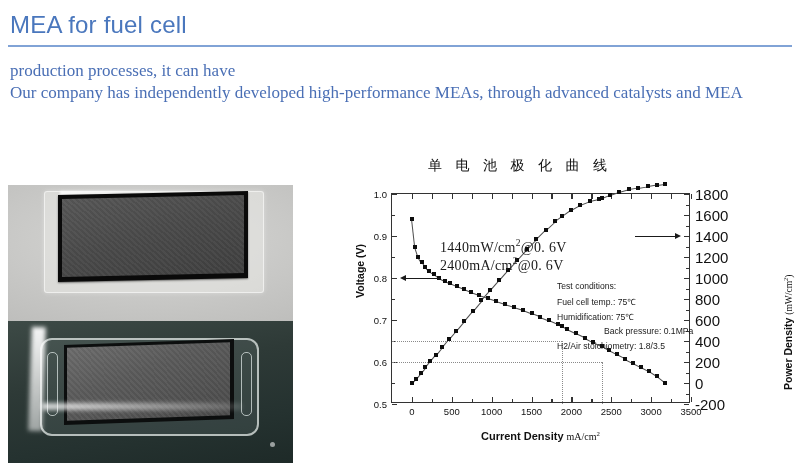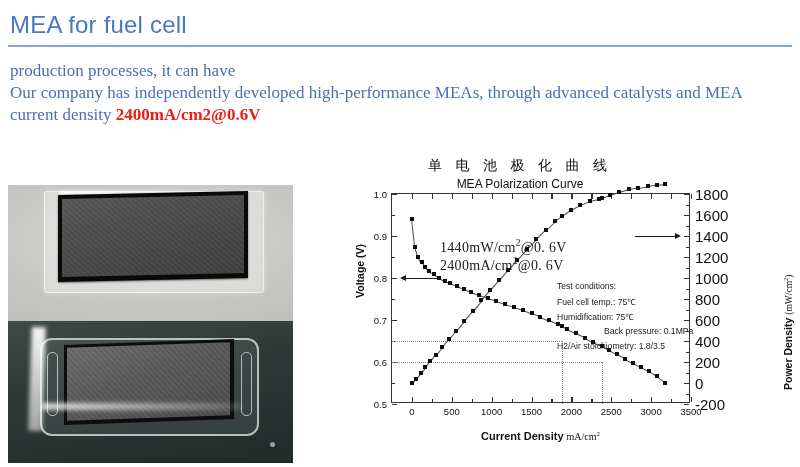--- a/index.html
+++ b/index.html
@@ -169,21 +169,20 @@
 <body>
 
 <div class="slide">
 
   <div class="title">MEA for fuel cell</div>
   <div class="title-rule"></div>
 
   <div class="body-text">
     <span class="body-line">production processes, it can have</span>
     <span class="body-line">Our company has independently developed high-performance MEAs, through advanced catalysts and MEA</span>
-    <span class="body-line"><span>current density </span><span class="red">2400mA/cm2@0.6V</span></span>
   </div>
 
   <div class="photo-wrap">
     <div class="photo photo-top">
       <div class="t-frame"></div>
       <div class="t-hilite"></div>
       <div class="t-membrane">
         <div class="t-membrane-inner"></div>
       </div>
     </div>
@@ -193,21 +192,20 @@
         <div class="b-membrane-inner"></div>
       </div>
       <div class="b-glare"></div>
       <div class="b-glare2"></div>
       <div class="b-dot"></div>
     </div>
   </div>
 
   <div class="chart">
     <div class="ch-title-cn">单 电 池 极 化 曲 线</div>
-    <div class="ch-title-en">MEA Polarization Curve</div>
 
     <div class="plot" id="plot">
         <div class="tick-l" style="top: 210px;"></div>
         <div class="ytick-l" style="top: 210px;">0.5</div>
         <div class="tick-l minor" style="top: 189px;"></div>
         <div class="tick-l" style="top: 168px;"></div>
         <div class="ytick-l" style="top: 168px;">0.6</div>
         <div class="tick-l minor" style="top: 147px;"></div>
         <div class="tick-l" style="top: 126px;"></div>
         <div class="ytick-l" style="top: 126px;">0.7</div>

